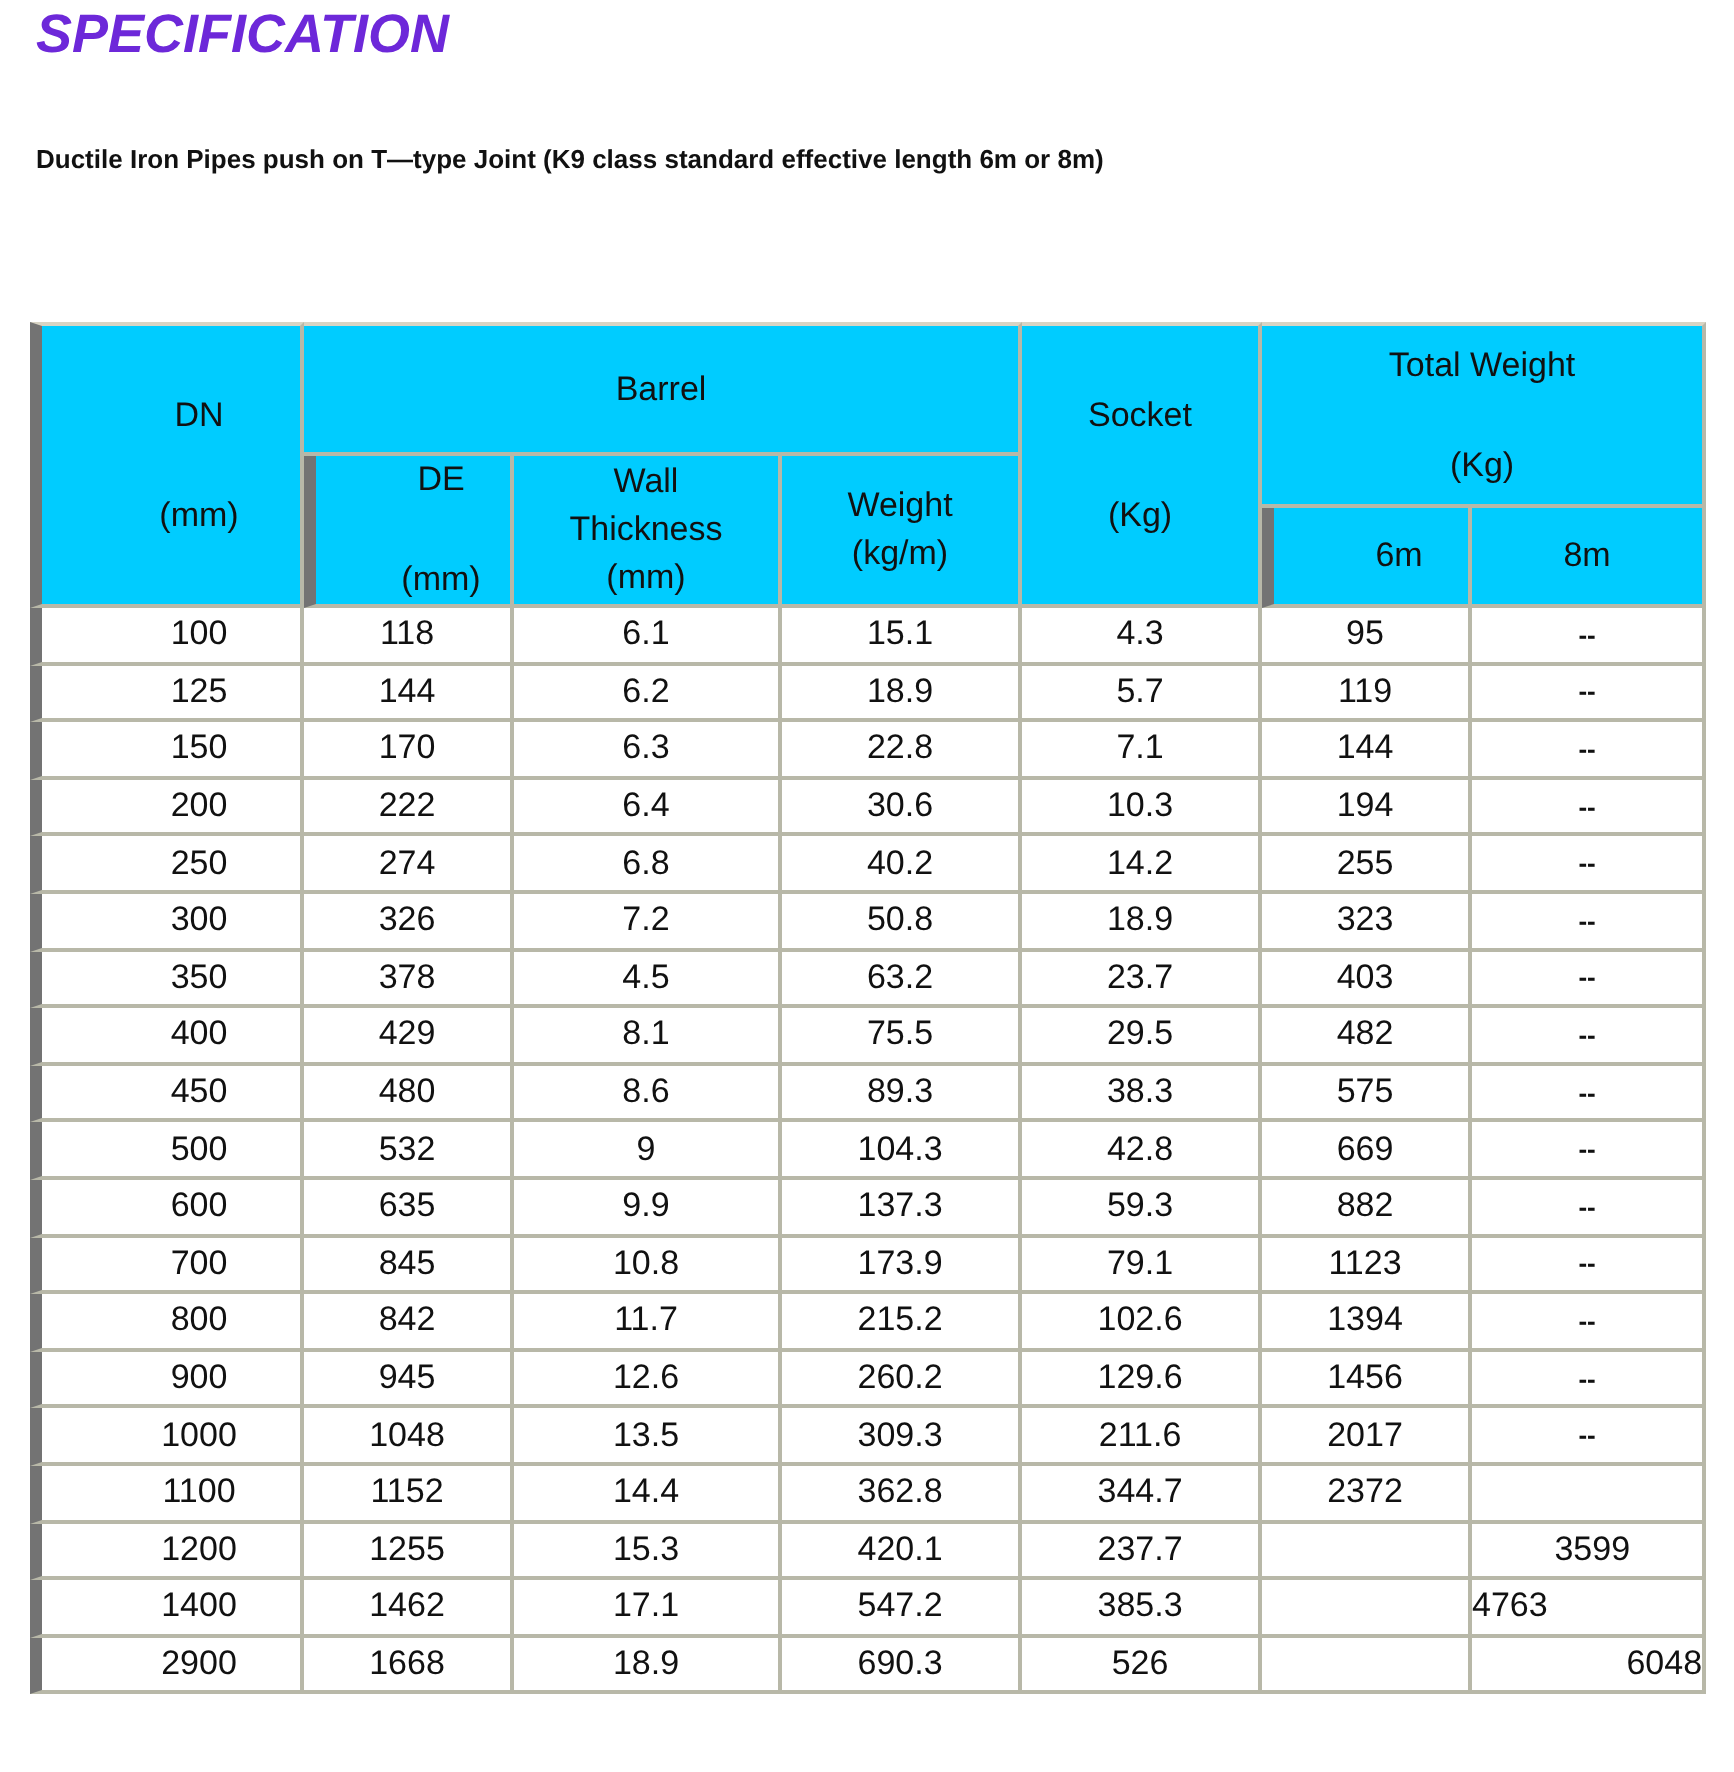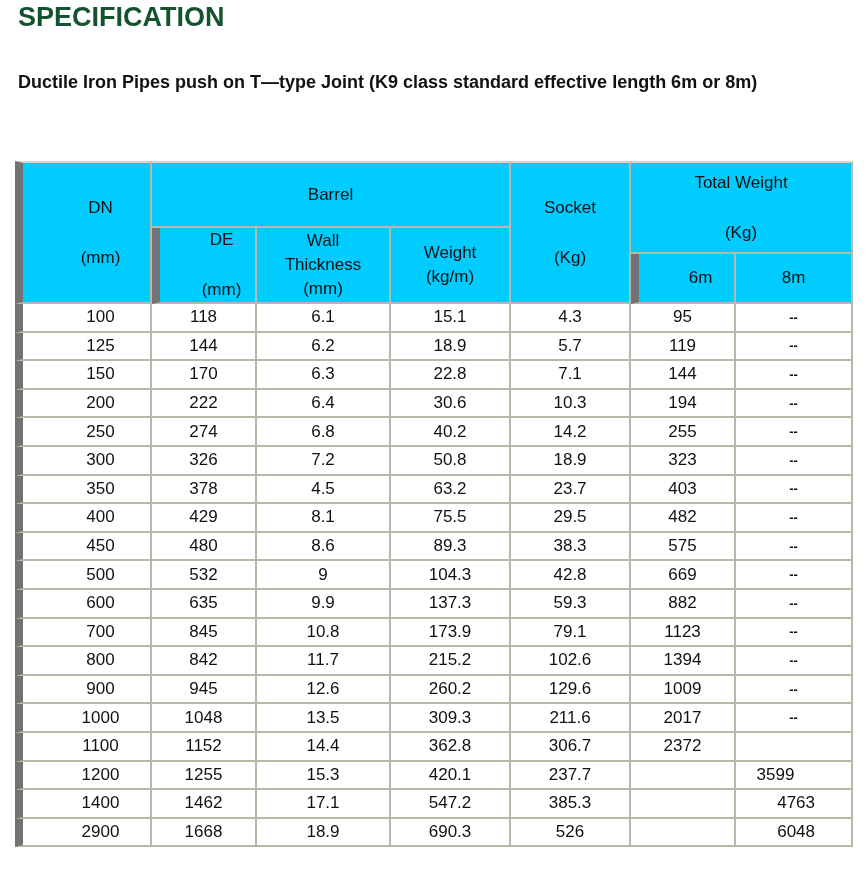--- a/index.html
+++ b/index.html
@@ -1,22 +1,22 @@
 <!DOCTYPE html>
 <html><head>
 <meta charset="utf-8">
 <style>
   html, body { margin:0; padding:0; background:#ffffff; }
   body { width:867px; height:886px; position:relative; overflow:hidden; font-family:"Liberation Sans", sans-serif; color:#000; }
-  .title { position:absolute; left:18px; top:2px; font-size:27px; font-weight:bold; color:#14532d; letter-spacing:0px; }
-  .subtitle { position:absolute; left:18px; top:72px; font-size:18px; font-weight:bold; color:#111; }
+  .title { position:absolute; left:18px; top:2px; font-size:27px; font-weight:bold; color:#6d28d9; letter-spacing:0px;font-style:italic; }
+  .subtitle { position:absolute; left:18px; top:72px; font-size:13px; font-weight:bold; color:#111; }
   table.spec { position:absolute; left:15px; top:161px; width:838px; border-collapse:separate; border-spacing:0; table-layout:fixed; }
   table.spec td, table.spec th { border-right:2px solid #b8b8a8; border-bottom:2px solid #b8b8a8; text-align:center; vertical-align:middle; padding:0; }
   table.spec tr:first-child th { border-top:2px solid #d8d4c4; }
-  table.spec th:first-child, table.spec td:first-child { border-left:8px solid #737373;padding-left:28px; }
+  table.spec th:first-child, table.spec td:first-child { border-left:6px solid #737373;padding-left:28px; }
   table.spec th { background:#00ccff; font-weight:normal; font-size:17px; color:#111; line-height:24px; }
   table.spec td { background:#fff; font-size:17px; height:26.6px; color:#111; }
   th .gap { display:block; height:26px; }
   th.sub6 { height:48px; }
 </style>
 </head>
 <body>
 
 <div class="title">SPECIFICATION</div>
 <div class="subtitle">Ductile Iron Pipes push on T—type Joint (K9 class standard effective length 6m or 8m)</div>
@@ -184,62 +184,62 @@
         <td>102.6</td>
         <td>1394</td>
         <td style="font-weight: bold; font-size: 13px;">--</td>
       </tr>
       <tr>
         <td>900</td>
         <td>945</td>
         <td>12.6</td>
         <td>260.2</td>
         <td>129.6</td>
-        <td>1009</td>
+        <td>1456</td>
         <td style="font-weight: bold; font-size: 13px;">--</td>
       </tr>
       <tr>
         <td>1000</td>
         <td>1048</td>
         <td>13.5</td>
         <td>309.3</td>
         <td>211.6</td>
         <td>2017</td>
         <td style="font-weight: bold; font-size: 13px;">--</td>
       </tr>
       <tr>
         <td>1100</td>
         <td>1152</td>
         <td>14.4</td>
         <td>362.8</td>
-        <td>306.7</td>
+        <td>344.7</td>
         <td>2372</td>
         <td></td>
       </tr>
       <tr>
         <td>1200</td>
         <td>1255</td>
         <td>15.3</td>
         <td>420.1</td>
         <td>237.7</td>
         <td></td>
-        <td style="text-align: center; padding-right: 36px;">3599</td>
+        <td style="text-align: right; padding-right: 36px;">3599</td>
       </tr>
       <tr>
         <td>1400</td>
         <td>1462</td>
         <td>17.1</td>
         <td>547.2</td>
         <td>385.3</td>
         <td></td>
-        <td style="text-align: right; padding-right: 36px;">4763</td>
+        <td style="text-align: left; padding-right: 36px;">4763</td>
       </tr>
       <tr>
         <td>2900</td>
         <td>1668</td>
         <td>18.9</td>
         <td>690.3</td>
         <td>526</td>
         <td></td>
-        <td style="text-align: right; padding-right: 36px;">6048</td>
+        <td style="text-align: right; ">6048</td>
       </tr>
     </tbody>
 </table>
 
 </body></html>

